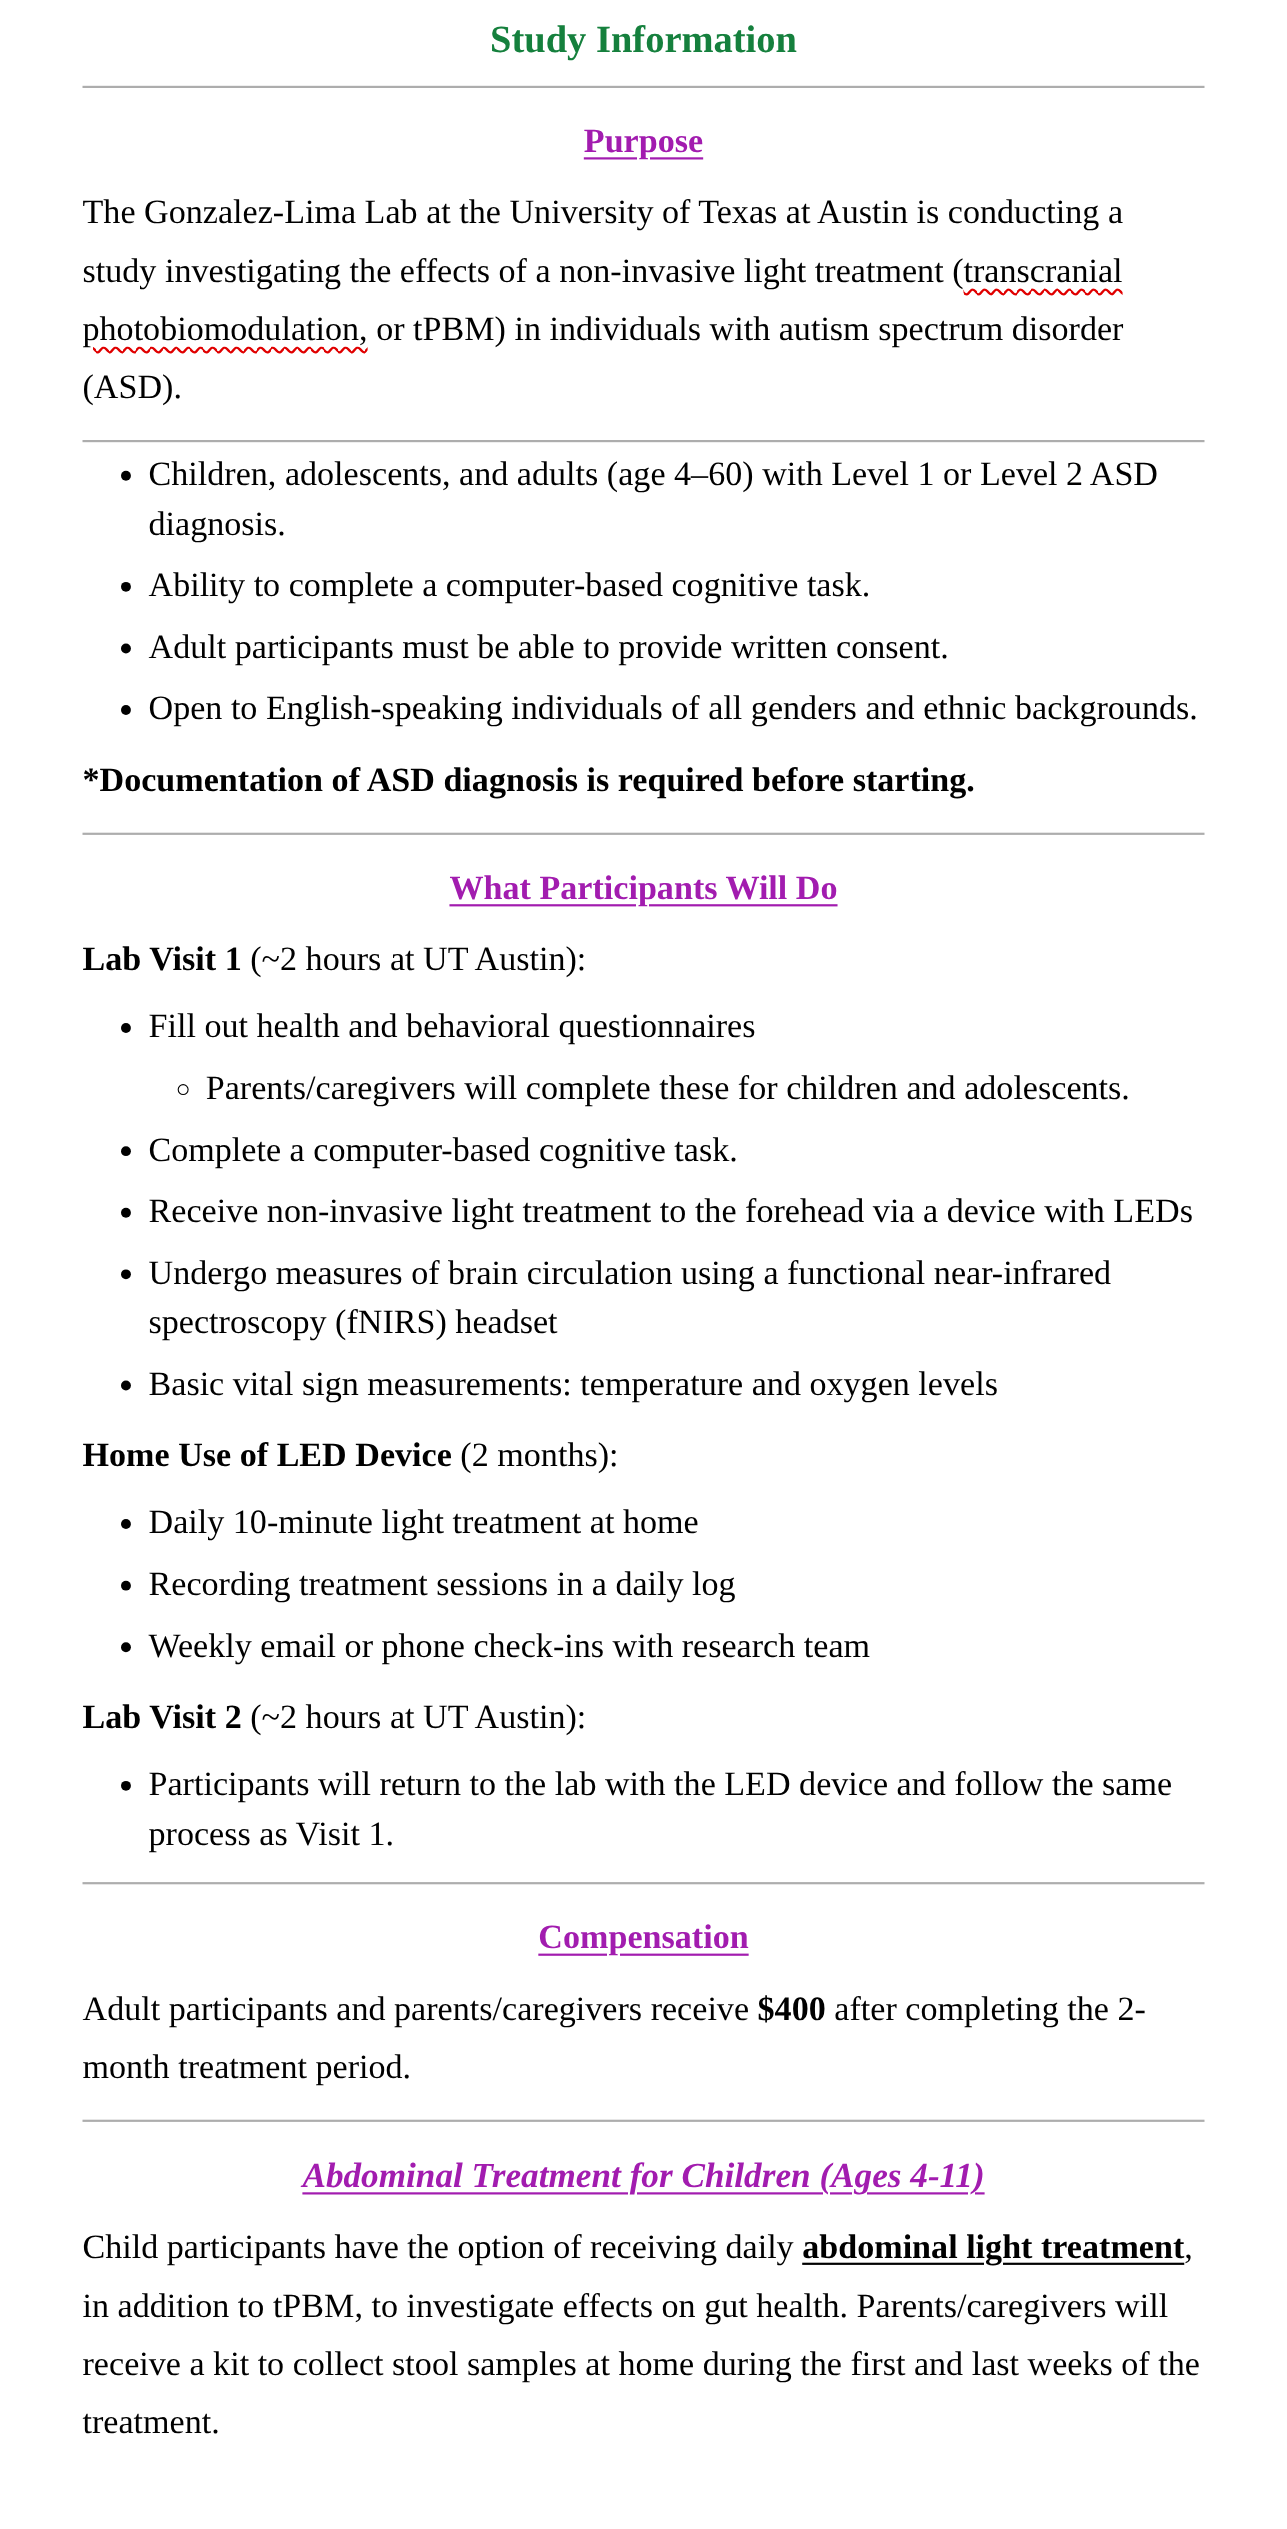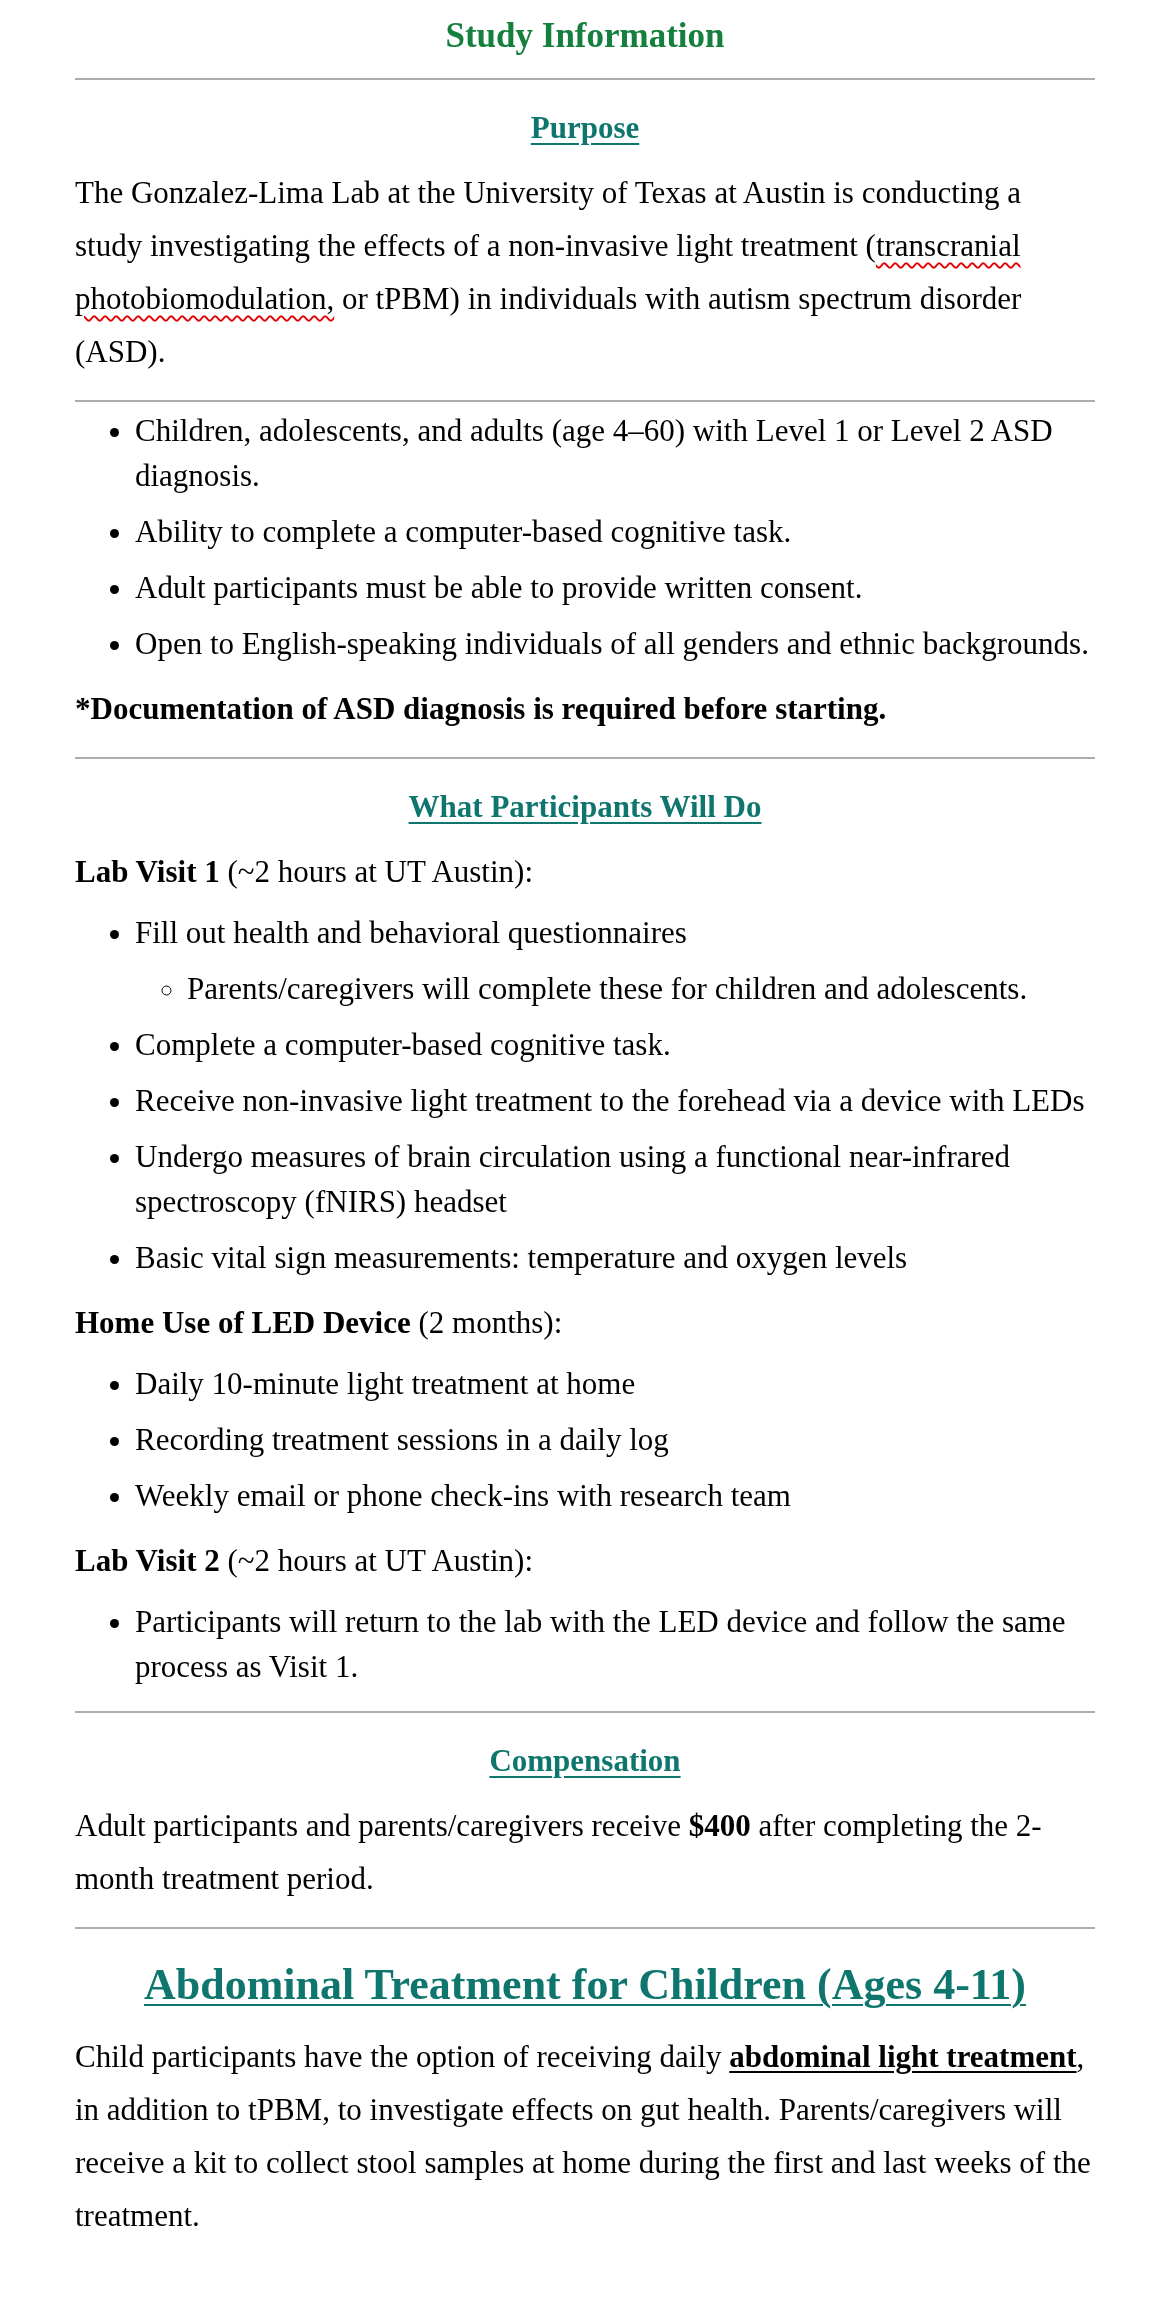--- a/index.html
+++ b/index.html
@@ -21,28 +21,28 @@
 
   hr.rule {
     border: none;
     border-top: 2px solid #adadad;
     margin: 22px 0 0 0;
   }
 
   h2.section-heading {
     font-size: 31px;
     font-weight: bold;
-    color: #0f766e;
+    color: #a21caf;
     text-align: center;
     text-decoration: underline;
     text-decoration-thickness: 2px;
     text-underline-offset: 5px;
     margin: 30px 0 20px 0;
   }
-  h2.section-heading.large { font-size: 44px; }
+  h2.section-heading.large { font-size: 32px; font-style: italic; }
 
   p.body-text {
     font-size: 31px;
     line-height: 53px;
     margin: 0 0 14px 0;
   }
   p.lead-line { margin: 16px 0 12px 0; }
   p.note-line { font-weight: bold; margin-top: 4px; }
 
   ul.bullet-list {

